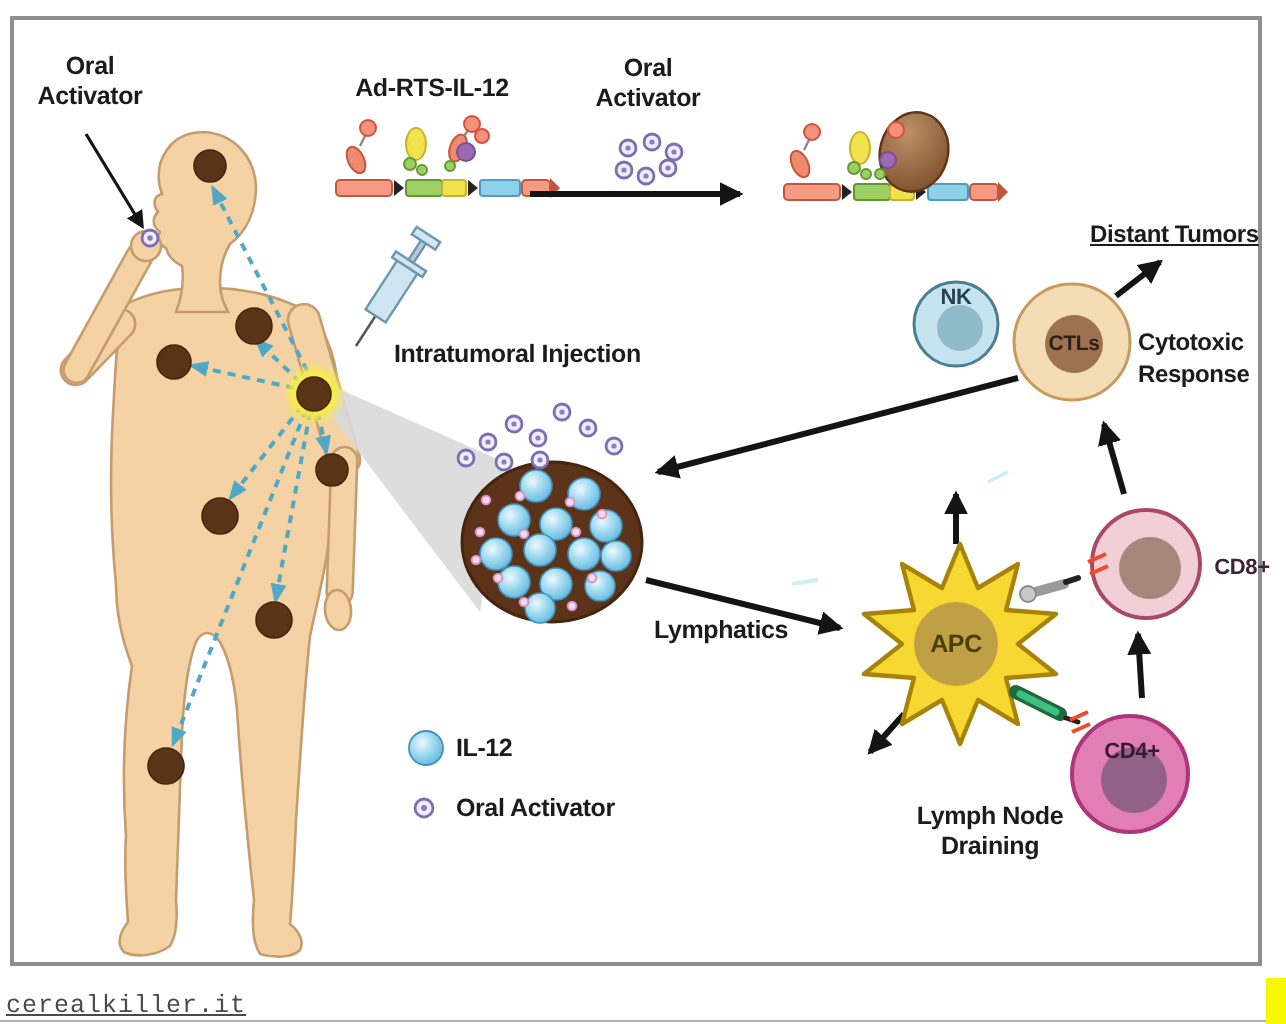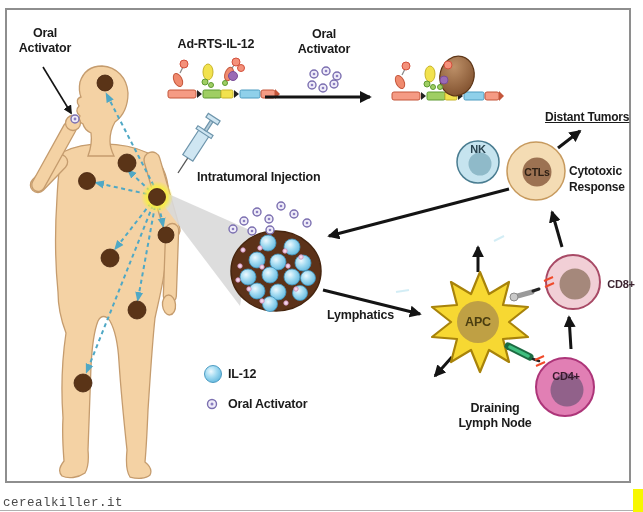--- a/index.html
+++ b/index.html
@@ -8,21 +8,21 @@
   .frame{position:absolute;left:5px;top:8px;width:622px;height:471px;
          border:2px solid #8e8e8e;background:#fff;}
   svg.art{position:absolute;left:0;top:0;width:643px;height:512px;}
   .lbl{position:absolute;font-weight:700;font-size:12.5px;line-height:15px;
        color:#1b1b1b;letter-spacing:-0.2px;text-align:center;white-space:nowrap;}
   .lbl .ln{white-space:nowrap;}
   .cell-lbl{position:absolute;transform:translate(-50%,-50%);font-weight:700;
             color:#2b2b2b;letter-spacing:-0.2px;white-space:nowrap;}
   .watermark{position:absolute;left:3px;top:496px;
              font-family:"Liberation Mono","DejaVu Sans Mono",monospace;
-             font-size:12.5px;letter-spacing:0.5px;color:#4a4a4a;}
+             font-size:12.5px;letter-spacing:0.5px;color:#4a4a4a;text-decoration:underline;}
   .bottom-rule{position:absolute;left:0;top:510px;width:633px;height:1px;background:#b0b0b0;}
   .corner-mark{position:absolute;left:633px;top:489px;width:10px;height:23px;background:#f7f700;}
 </style>
 </head>
 <body>
 
 <div class="stage">
   <div class="frame"></div>
 
   <svg class="art" viewBox="0 0 643 512">
@@ -313,22 +313,22 @@
   <div class="lbl" style="left:545px;top:110px;text-align:left;font-size:12px;text-decoration:underline;">Distant Tumors</div>
 
   <div class="lbl" style="left:569px;top:163px;width:64px;text-align:left;font-size:12px;line-height:16px;">
     <div class="ln">Cytotoxic</div>
     <div class="ln">Response</div>
   </div>
 
   <div class="lbl" style="left:327px;top:308px;text-align:left;">Lymphatics</div>
 
   <div class="lbl" style="left:447px;top:401px;width:96px;">
+    <div class="ln">Lymph Node</div>
     <div class="ln">Draining</div>
-    <div class="ln">Lymph Node</div>
   </div>
 
   <div class="lbl" style="left:228px;top:367px;text-align:center;">IL-12</div>
   <div class="lbl" style="left:228px;top:397px;text-align:left;">Oral Activator</div>
 
   <div class="cell-lbl" style="left:478px;top:149px;font-size:11px;color:#28424e;">NK</div>
   <div class="cell-lbl" style="left:537px;top:172px;font-size:10.5px;color:#2e2014;">CTLs</div>
   <div class="cell-lbl" style="left:478px;top:322px;font-size:12.5px;color:#4a3d10;">APC</div>
   <div class="cell-lbl" style="left:574px;top:284px;font-size:11px;color:#3c2430;margin-left:47px;">CD8+</div>
   <div class="cell-lbl" style="left:566px;top:376px;font-size:11px;color:#381a2c;text-align:right;">CD4+</div>

